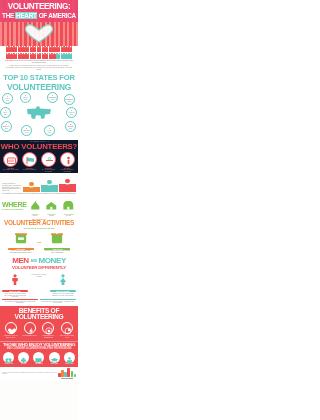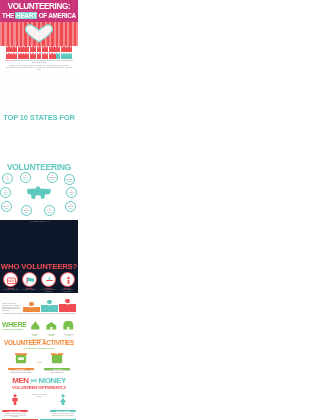--- a/index.html
+++ b/index.html
@@ -1,24 +1,24 @@
 <!DOCTYPE html>
 <html><head>
 <meta charset="utf-8">
 <style>
   html,body{margin:0;padding:0;background:#ffffff;}
   body{width:78px;height:420px;overflow:hidden;font-family:"Liberation Sans",sans-serif;}
   .page{position:relative;width:78px;height:420px;background:#fdfdfb;}
 
   
   .sec{position:relative;width:100%;box-sizing:border-box;}
-  .ttl{font-weight:bold;text-align:center;line-height:1;letter-spacing:-0.2px;margin-top:40px;}
-
-  
-  .hdr{height:22px;background:#a21caf;position:relative;overflow:hidden;}
+  .ttl{font-weight:bold;text-align:center;line-height:1;letter-spacing:-0.2px;}
+
+  
+  .hdr{height:22px;background:#ec4899;position:relative;overflow:hidden;}
   .hdr .stripes{position:absolute;inset:0;
     background:repeating-linear-gradient(90deg,#ef4d52 0 3px,#e8454b 3px 6px);opacity:.55;}
   .hdr h1{position:relative;margin:0;padding-top:3px;color:#fff;
     font-size:8.2px;font-weight:bold;text-align:center;letter-spacing:-0.4px;line-height:8.5px;}
   .hdr h2{position:relative;margin:0;padding-top:0.5px;color:#fff;
     font-size:6.4px;font-weight:bold;text-align:center;letter-spacing:-0.3px;line-height:7px;}
   .hdr h2 .hl{background:#7fd8cf;color:#fff;padding:0 0.6px;}
 
   
   .heartband{height:24px;background:#ef4d52;position:relative;overflow:hidden;}

